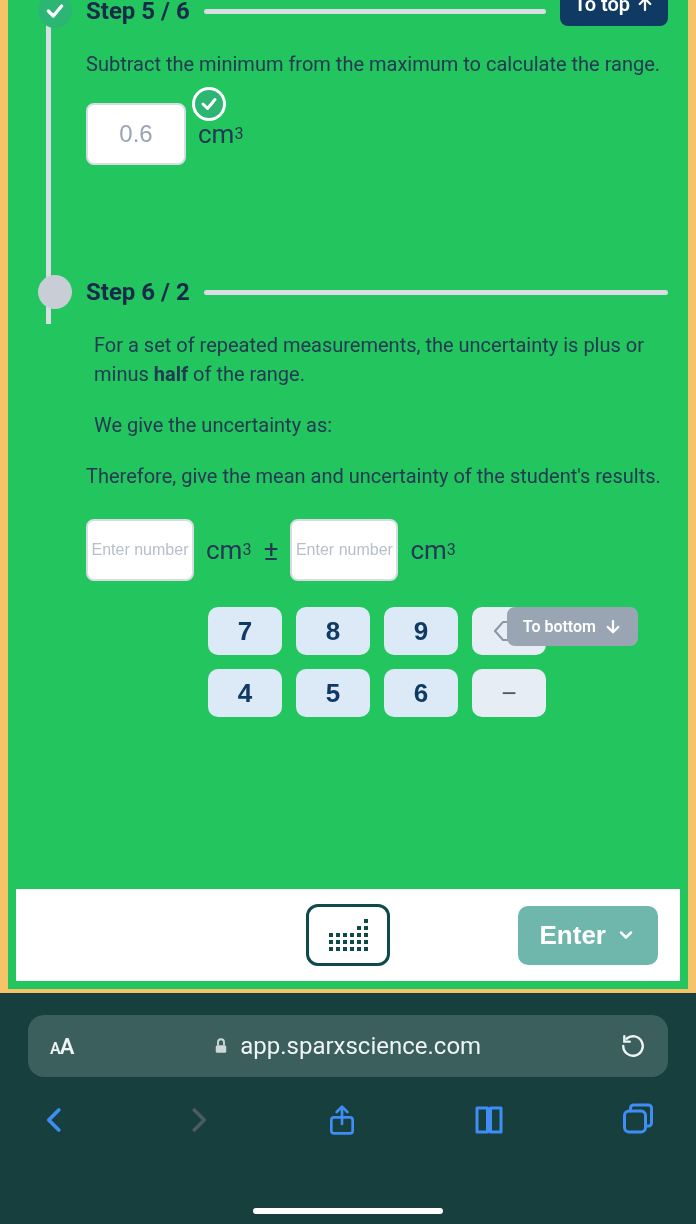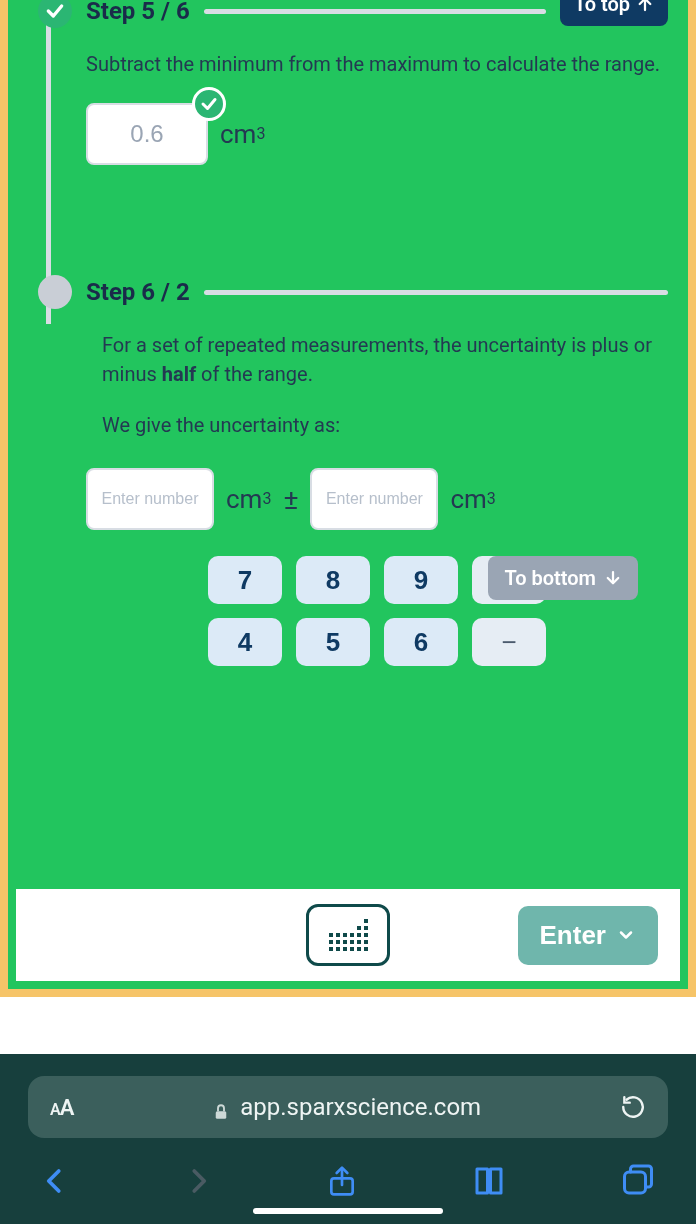--- a/index.html
+++ b/index.html
@@ -84,31 +84,31 @@
   }
   .answer-row {
     margin-left: 48px;
     margin-top: 24px;
     display: flex;
     align-items: center;
     gap: 12px;
     position: relative;
   }
   .num-input {
-    width: 122px;
+    width: 100px;
     height: 62px;
     border: 2px solid #d8dde4;
     border-radius: 8px;
     font-size: 24px;
     text-align: center;
     color: #9aa5b4;
     background: #fff;
   }
   .num-input::placeholder { color: #b6bfcb; }
-  .num-input.small { width: 128px; font-size: 16px; }
+  .num-input.small { width: 108px; font-size: 16px; }
   .unit {
     font-size: 26px;
     color: #243952;
     display: inline-flex;
     align-items: center;
   }
   .unit sup { font-size: 16px; margin-top: -2px; }
   .pm { font-size: 28px; color: #243952; }
   .badge-check {
     position: absolute;
@@ -156,21 +156,21 @@
   }
   .key.util { background: #e6edf4; color: #4b5a6d; font-weight: 500; }
   .to-bottom {
     position: absolute;
     right: 30px;
     top: 0;
     background: #9aa5b4;
     color: #fff;
     border-radius: 8px;
     padding: 10px 16px;
-    font-size: 20px;
+    font-size: 16px;
     font-weight: 600;
     display: flex;
     align-items: center;
     gap: 8px;
     justify-content: center;
   }
   .bottom-bar {
     position: absolute;
     left: 8px; right: 8px;
     bottom: 8px;
@@ -208,37 +208,37 @@
     border-radius: 10px;
     padding: 14px 22px;
     display: flex;
     align-items: center;
     gap: 10px;
   }
   
   .safari {
     position: absolute;
     bottom: 0; left: 0; right: 0;
-    height: 170px;
+    height: 231px;
     background: #173f3d;
   }
   .url-bar {
     margin: 22px 28px 0 28px;
     height: 62px;
     background: #3b5f5c;
     border-radius: 16px;
     display: flex;
     align-items: center;
     justify-content: space-between;
     padding: 0 22px;
     color: #eef4f3;
   }
   .url-center {
     display: flex;
-    align-items: flex-end;
+    align-items: center;
     gap: 10px;
     font-size: 24px;
   }
   .aa { font-size: 22px; font-weight: 600; letter-spacing: -1px; }
   .aa .small { font-size: 16px; }
   .safari-nav {
     display: flex;
     justify-content: space-between;
     align-items: center;
     padding: 24px 40px 0 40px;
@@ -248,21 +248,21 @@
   .home-ind {
     position: absolute;
     bottom: 10px;
     left: 50%;
     transform: translateX(-50%);
     width: 190px;
     height: 6px;
     background: #fff;
     border-radius: 4px;
   }
-  .step6 .step-body { margin-left: 16px; }
+  .step6 .step-body { margin-left: 8px; }
   .step6-wrap { margin-left: 48px; }
 </style>
 </head>
 <body>
 
 <div class="page-frame">
   <div class="content">
     <div class="timeline"></div>
 
     <div class="step-header step5-row">
@@ -302,20 +302,21 @@
         <div class="circle gray"></div>
         <div class="step-title">Step 6 / 2</div>
         <div class="step-line"></div>
       </div>
 
       <div class="step6-wrap">
         <p class="step-body">
           <span>For a set of repeated measurements, the uncertainty is plus or minus </span><b>half</b><span> of the range.</span>
         </p>
         <p class="step-body" style="margin-top:22px">We give the uncertainty as:</p>
+        <p class="step-body" style="margin-left:0">Therefore, give the mean and uncertainty of the student's results.</p>
 
         <div class="answer-row" style="margin-left:0; margin-top:28px">
           <input class="num-input small" placeholder="Enter number" style="">
           <span class="unit">
               <span>cm</span>
               <sup>3</sup>
             </span>
           <span class="pm">±</span>
           <input class="num-input small" placeholder="Enter number" style="">
           <span class="unit">

